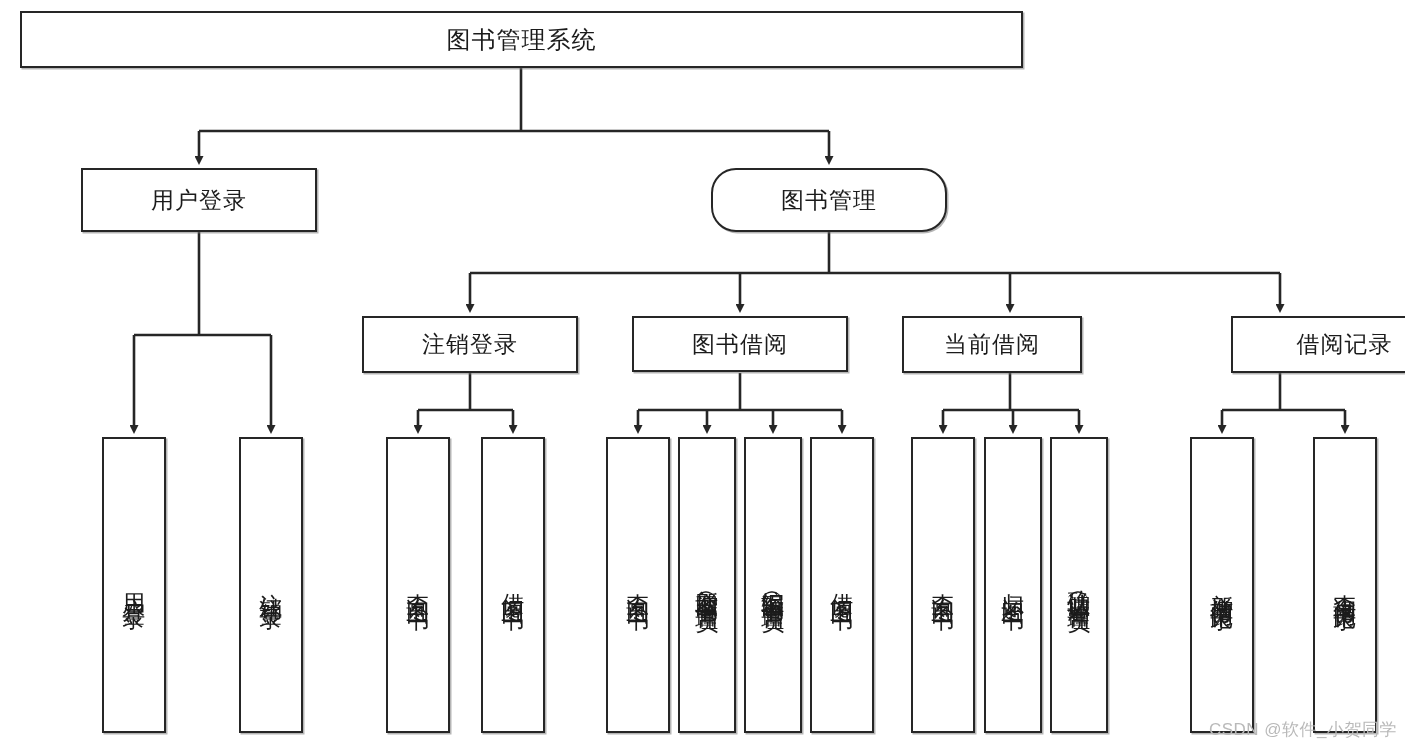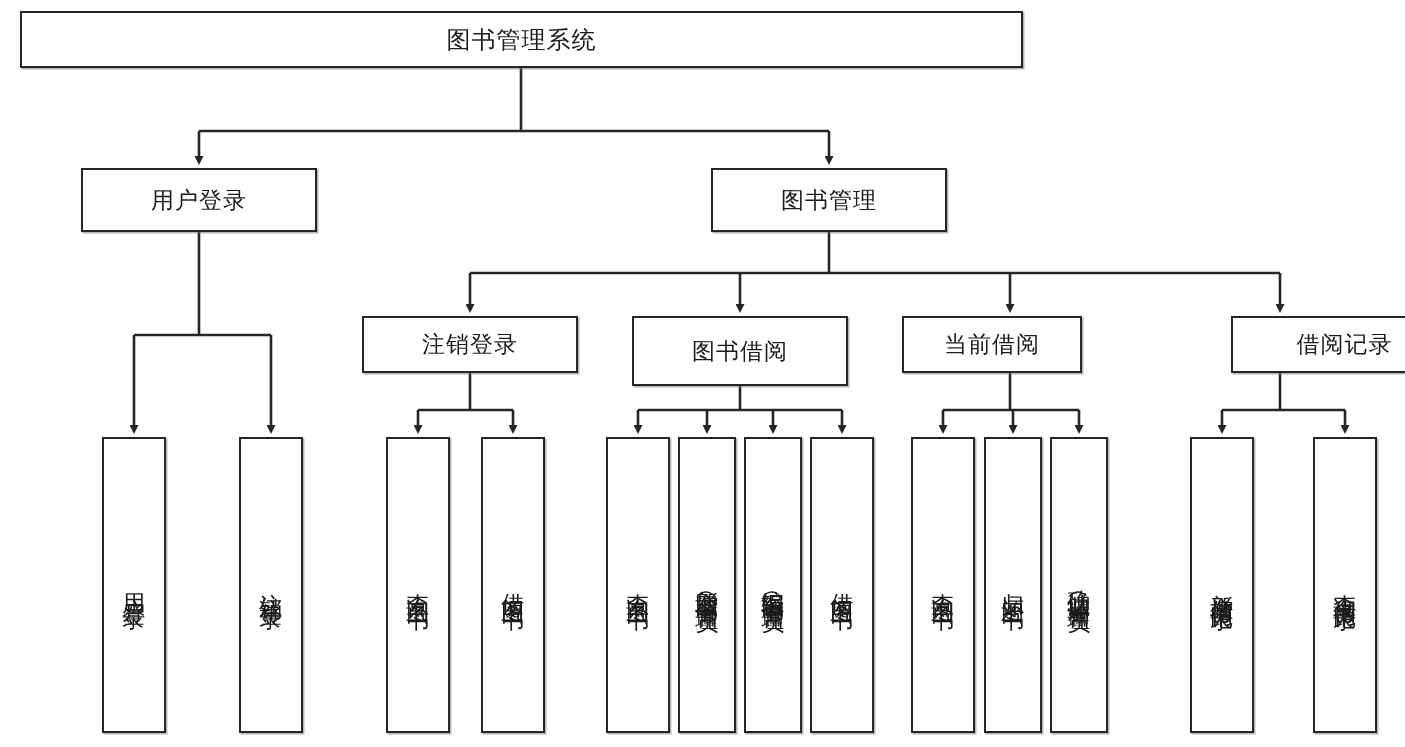--- a/index.html
+++ b/index.html
@@ -122,28 +122,28 @@
       </g>
   </svg>
 
   <div class="node root" style="left: 20px; top: 11px; width: 1003px; height: 57px;">
     <span class="node-label">图书管理系统</span>
   </div>
 
   <div class="node lvl2" style="left: 81px; top: 168px; width: 236px; height: 64px;">
     <span class="node-label">用户登录</span>
   </div>
-  <div class="node lvl2" style="left: 711px; top: 168px; width: 236px; height: 64px;">
+  <div class="node lvl2" style="left: 711px; top: 168px; width: 236px; height: 64px; border-radius: 25px;">
     <span class="node-label">图书管理</span>
   </div>
 
   <div class="node lvl3" style="left: 362px; top: 316px; width: 216px; height: 57px;">
     <span class="node-label">注销登录</span>
   </div>
-  <div class="node lvl3" style="left: 632px; top: 316px; width: 216px; height: 70px;">
+  <div class="node lvl3" style="left: 632px; top: 316px; width: 216px; height: 56px;">
     <span class="node-label">图书借阅</span>
   </div>
   <div class="node lvl3" style="left: 902px; top: 316px; width: 180px; height: 57px;">
     <span class="node-label">当前借阅</span>
   </div>
   <div class="node lvl3" style="left: 1231px; top: 316px; width: 227px; height: 57px;">
     <span class="node-label">借阅记录</span>
   </div>
 
   <div class="node leaf" style="left: 102px; top: 437px; width: 64px; height: 296px;">
@@ -179,14 +179,15 @@
   <div class="node leaf tall-text" style="left: 1050px; top: 437px; width: 58px; height: 296px;">
     <span class="node-label">确认归还（管理员）</span>
   </div>
   <div class="node leaf tall-text" style="left: 1190px; top: 437px; width: 64px; height: 296px;">
     <span class="node-label">新增借阅记录</span>
   </div>
   <div class="node leaf tall-text" style="left: 1313px; top: 437px; width: 64px; height: 296px;">
     <span class="node-label">查询借阅记录</span>
   </div>
 
+  <div id="watermark">CSDN @软件_小贺同学</div>
 
 </div>
 
 </body></html>

